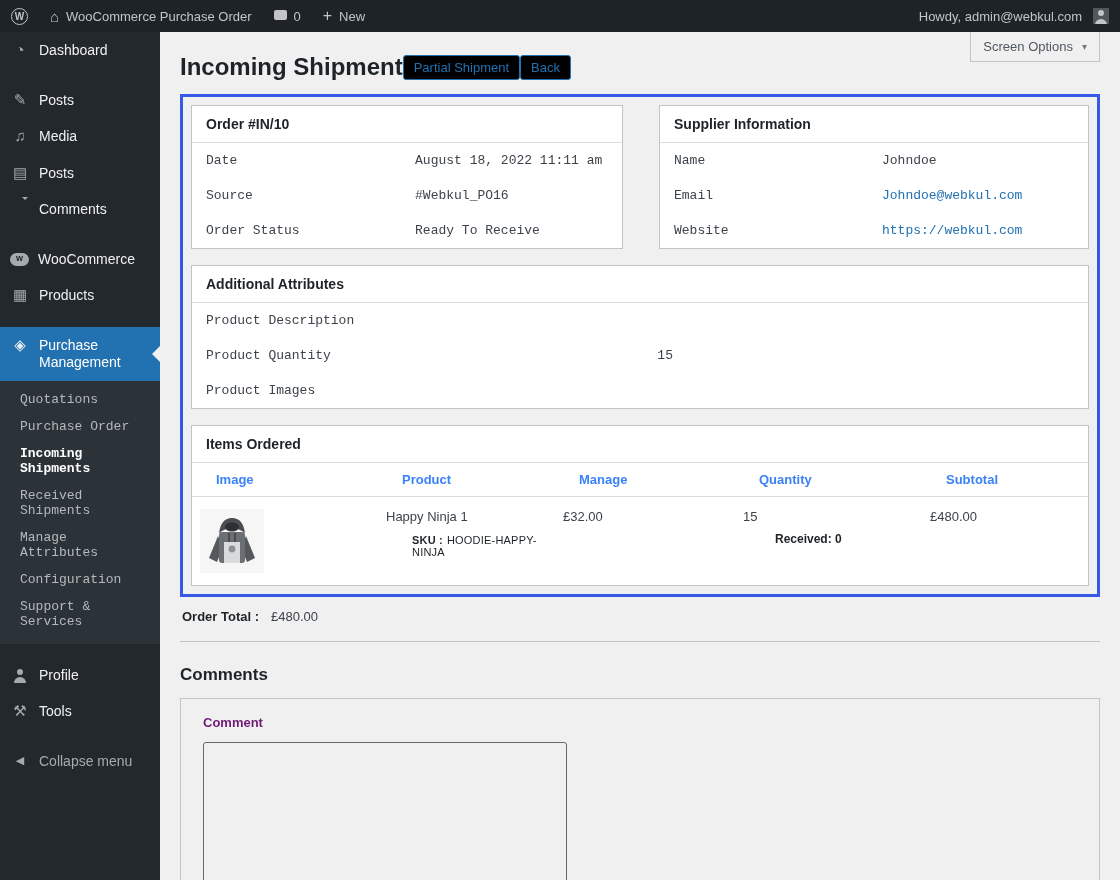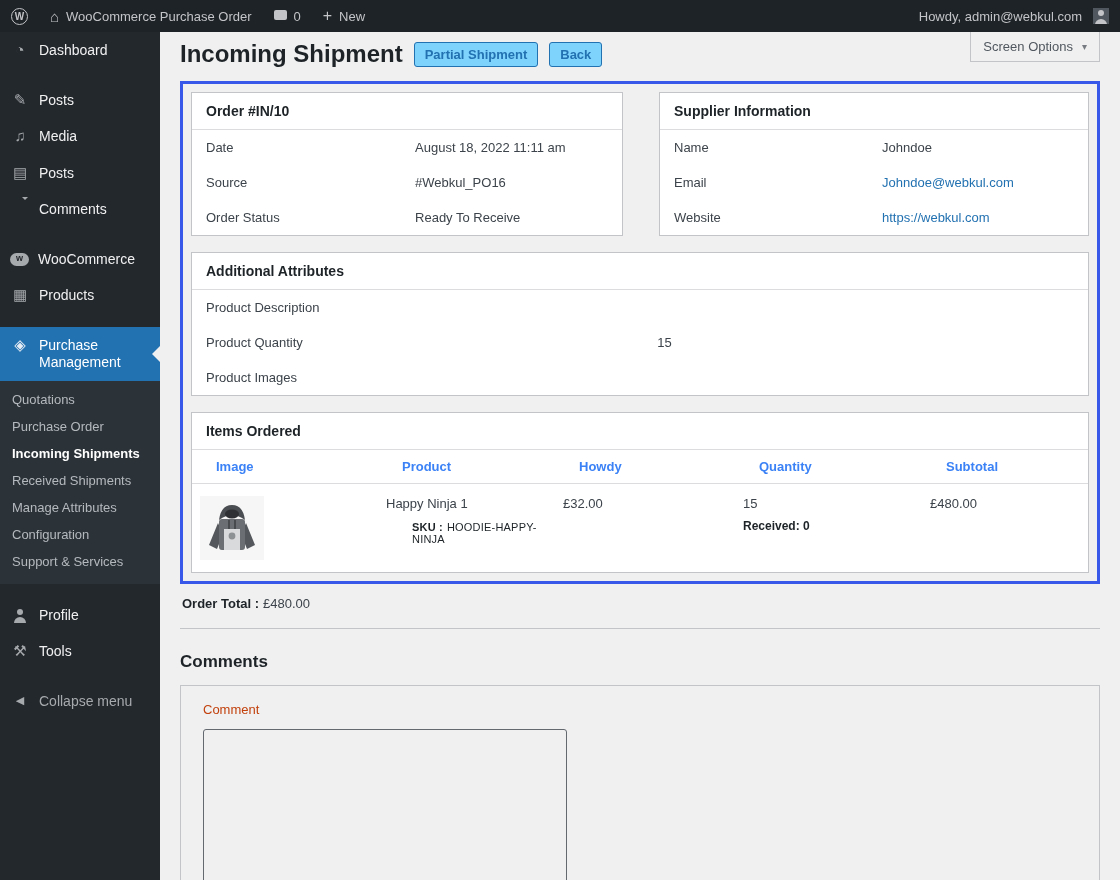--- a/index.html
+++ b/index.html
@@ -31,69 +31,69 @@
   .menu-item { display:flex; align-items:flex-start; gap:9px; padding:9px 8px 9px 10px;
     line-height:1.25; cursor:pointer; position:relative; }
   .mi-icon { flex:0 0 20px; width:20px; text-align:center; color:#a7aaad; font-size:15px; line-height:1.2; }
   .mi-label { padding-top:1px; }
   .menu-item.active { background:#2271b1; color:#fff; }
   .menu-item.active .mi-icon { color:#e8eef5; }
   .menu-item.active::after { content:""; position:absolute; right:0; top:50%; margin-top:-8px;
     border:8px solid transparent; border-right-color:#f0f0f1; }
   .menu-sep { height:13px; }
   .submenu { background:#2c3338; padding:5px 0 9px; }
-  .submenu-item { display:block; padding:6px 12px; color:#b4b9be; font-size:13px; cursor:pointer; }
+  .submenu-item { display:block; padding:6px 20px; color:#b4b9be; font-size:13px; cursor:pointer;font-family:Liberation Mono, monospace; }
   .submenu-item.current { color:#fff; font-weight:700; }
   .dim { color:#a7aaad; }
   .woo-badge { flex:0 0 19px; width:19px; height:13px; margin-top:3px; background:#a7aaad; border-radius:7px;
     color:#23282d; font-size:9px; font-weight:700; display:flex; align-items:center; justify-content:center; }
   .i-person { flex:0 0 20px; width:20px; height:14px; position:relative; margin-top:3px; }
   .i-person::before { content:""; position:absolute; top:0; left:7px; width:6px; height:6px; border-radius:50%; background:#a7aaad; }
   .i-person::after  { content:""; position:absolute; bottom:0; left:4px; width:12px; height:6px; border-radius:6px 6px 0 0; background:#a7aaad; }
   .bubble-icon.menu-bubble { width:15px; height:11px; margin:3px auto 0; background:#a7aaad; }
   .bubble-icon.menu-bubble::after { border-top-color:#a7aaad; }
 
   
   .content { position:absolute; left:160px; top:32px; right:0; bottom:0; background:#f0f0f1; padding:0 20px; overflow:hidden; }
   .screen-options { position:absolute; top:0; right:20px; display:flex; align-items:center; gap:9px;
     padding:7px 12px; border:1px solid #c3c4c7; border-top:none; background:#f0f0f1; color:#50575e; cursor:pointer; }
   .caret { font-size:10px; color:#787c82; }
 
-  .page-header { display:flex; align-items:center; gap:11px; margin-top:8px; }
+  .page-header { display:flex; align-items:center; margin-top:21px; }
   .page-header h1 { margin:0; font-size:24px; font-weight:600; color:#1d2327; }
-  .btn { background:#7dd3fc; border:1px solid #2271b1; color:#2271b1; font-size:13px; font-weight:700;
+  .btn { background:#000000; border:1px solid #2271b1; color:#2271b1; font-size:13px; font-weight:400;
     padding:4px 10px; border-radius:3px; cursor:pointer; font-family:inherit; }
 
   .blue-box { margin-top:13px; border:3px solid #3858e9; padding:8px; background:#f0f0f1; }
   .top-row { display:flex; gap:36px; }
   .panel { background:#fff; border:1px solid #c3c4c7; }
   .order-panel { flex:0 0 432px; }
   .supplier-panel { flex:1; }
   .panel-title { padding:10px 14px; font-size:14px; font-weight:700; color:#1d2327; border-bottom:1px solid #dcdcde; }
-  .prow { display:flex; align-items:center; padding:10px 14px; font-size:13px; color:#3c434a; }
+  .prow { display:flex; align-items:center; padding:10px 14px; font-size:13px; color:#3c434a;font-family:Liberation Mono, monospace; }
   .plabel { flex:0 0 52%; }
   a.link { color:#2271b1; text-decoration:none; cursor:pointer; }
 
   .attr-panel, .items-panel { margin-top:16px; }
 
   .items-grid-head, .items-grid-row { display:grid; grid-template-columns:186px 177px 180px 187px 1fr; }
   .items-grid-head { border-bottom:1px solid #dcdcde; }
   .items-grid-head > div { padding:9px 24px; font-size:13px; font-weight:700; color:#3b82f6; }
   .items-grid-row > div { padding:12px 8px; font-size:13px; color:#3c434a; }
   .product-img { width:64px; height:64px; display:block; }
   .sku-line { margin-top:10px; font-size:11px; color:#1d2327; letter-spacing:.2px;margin-left:26px; }
   .sku-label { font-weight:700; margin-right:4px; }
-  .received { margin-top:8px; font-size:12px; font-weight:600; color:#1d2327; }
+  .received { margin-top:8px; font-size:12px; font-weight:600; color:#1d2327;margin-left:32px; }
 
   .order-total { margin-top:12px; padding:0 2px; font-size:13px; color:#3c434a; }
-  .ot-label { font-weight:700; color:#1d2327; margin-right:4px; }
+  .ot-label { font-weight:700; color:#1d2327; margin-right:12px; }
   .divider { border:none; border-top:1px solid #c3c4c7; margin:17px 0 0; }
   .comments-title { margin:23px 0 13px; font-size:17px; font-weight:600; color:#1d2327; }
   .comments-panel { border:1px solid #c3c4c7; padding:16px 22px; height:320px; }
-  .comment-label { font-size:13px; font-weight:400; color:#c2410c; }
+  .comment-label { font-size:13px; font-weight:700; color:#701a75; }
   .comment-box { margin-top:12px; width:364px; height:180px; background:transparent;
     border:1px solid #646970; border-radius:3px; font-family:inherit; font-size:13px; padding:6px; resize:vertical; }
 </style>
 </head>
 <body>
 
 <div class="admin-bar">
   <div class="ab-item">
     <span class="wp-circle">W</span>
   </div>
@@ -242,21 +242,21 @@
         <span class="plabel">Product Images</span>
         <span class="pvalue"></span>
       </div>
     </div>
 
     <div class="panel items-panel">
       <div class="panel-title">Items Ordered</div>
       <div class="items-grid-head">
         <div>Image</div>
         <div>Product</div>
-        <div>Howdy</div>
+        <div>Manage</div>
         <div>Quantity</div>
         <div>Subtotal</div>
       </div>
       <div class="items-grid-row">
         <div>
           <svg class="product-img" viewBox="0 0 64 64" xmlns="http://www.w3.org/2000/svg">
             <rect width="64" height="64" fill="#f6f6f6"></rect>
             <path d="M18 27 L9 49 L17 53 L23 38 Z" fill="#54575b"></path>
             <path d="M46 27 L55 49 L47 53 L41 38 Z" fill="#54575b"></path>
             <rect x="19" y="23" width="26" height="31" rx="3" fill="#6b6e72"></rect>

